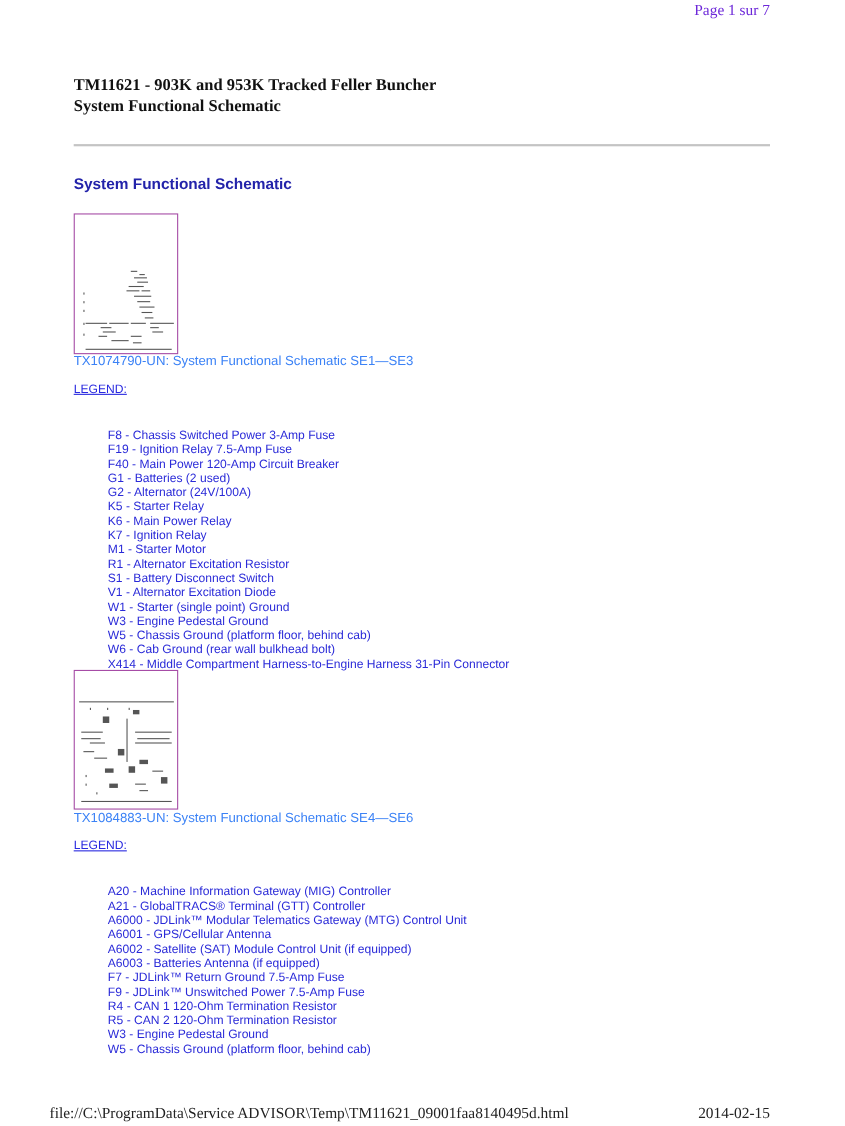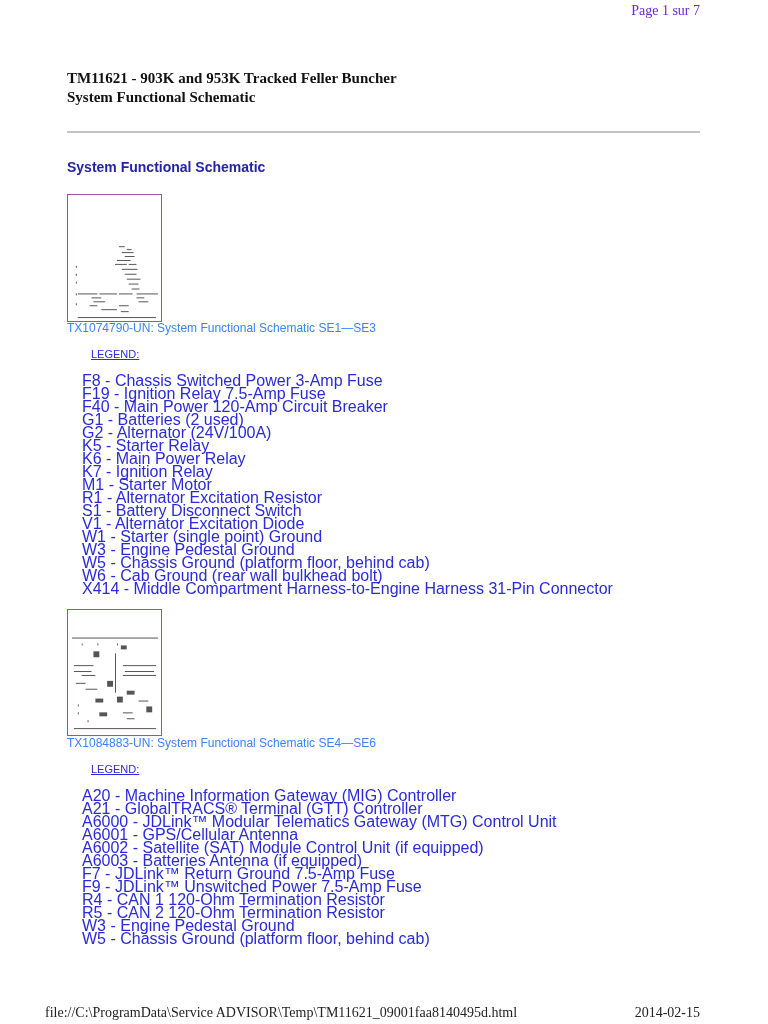--- a/index.html
+++ b/index.html
@@ -75,31 +75,30 @@
     }
     .cap1 { top: 321px; }
     .cap2 { top: 736px; }
     .legend-link {
       position: absolute;
       left: 67px;
       font-size: 11px;
       color: #2a2ae0;
       text-decoration: underline;
       cursor: pointer;
-      margin-left: 24px;
     }
     .leg1 { top: 348px; }
     .leg2 { top: 763px; }
     .legend-list {
       position: absolute;
       left: 82px;
-      margin: 0;
+      margin: 16px;
       padding: 0;
       list-style: none;
-      font-size: 16px;
+      font-size: 11px;
       line-height: 13px;
       color: #2a2ad8;
     }
     .list1 { top: 374px; }
     .list2 { top: 789px; }
     .footer {
       position: absolute;
       top: 1005px;
       left: 0;
       width: 768px;

